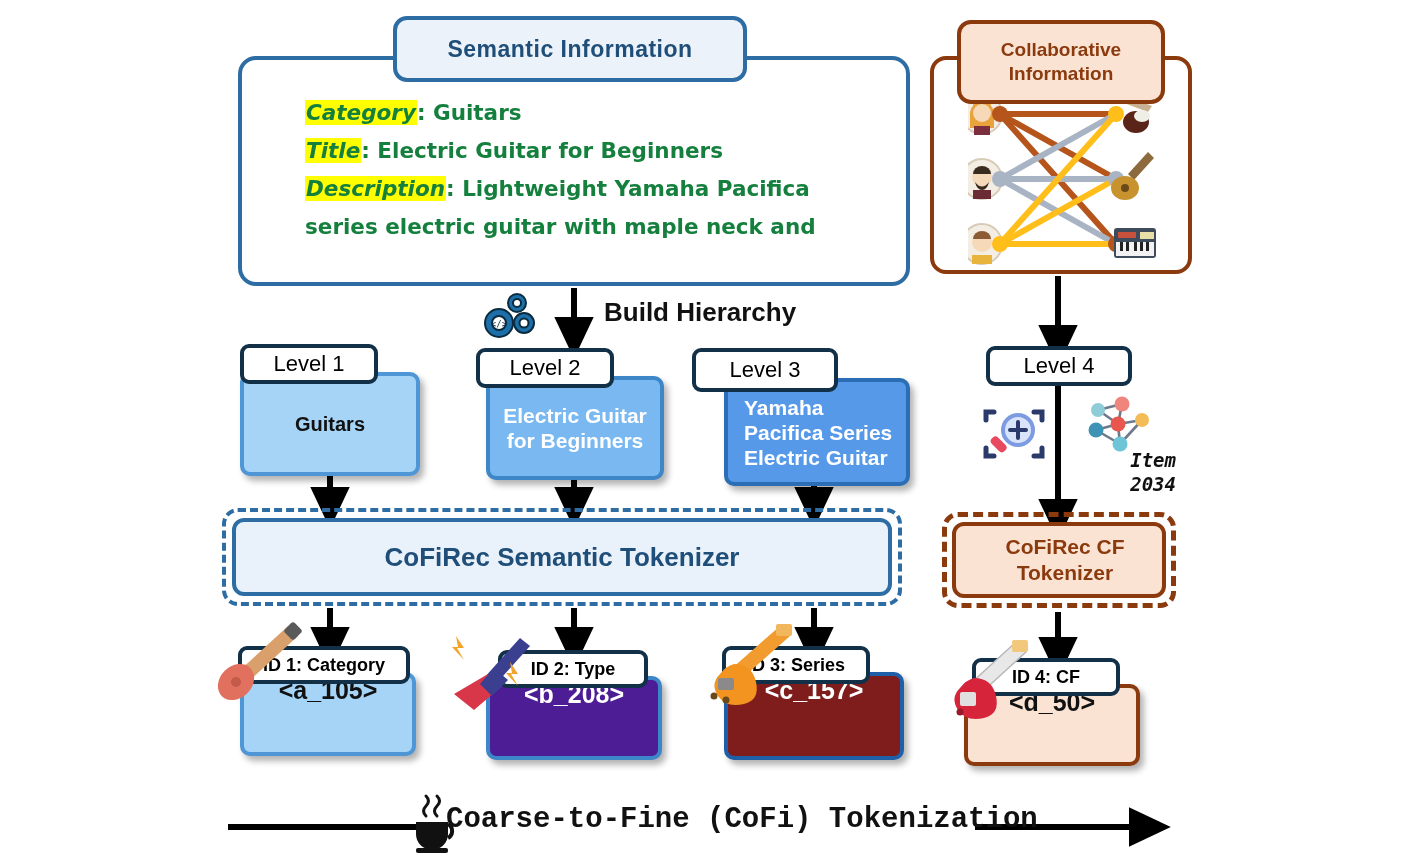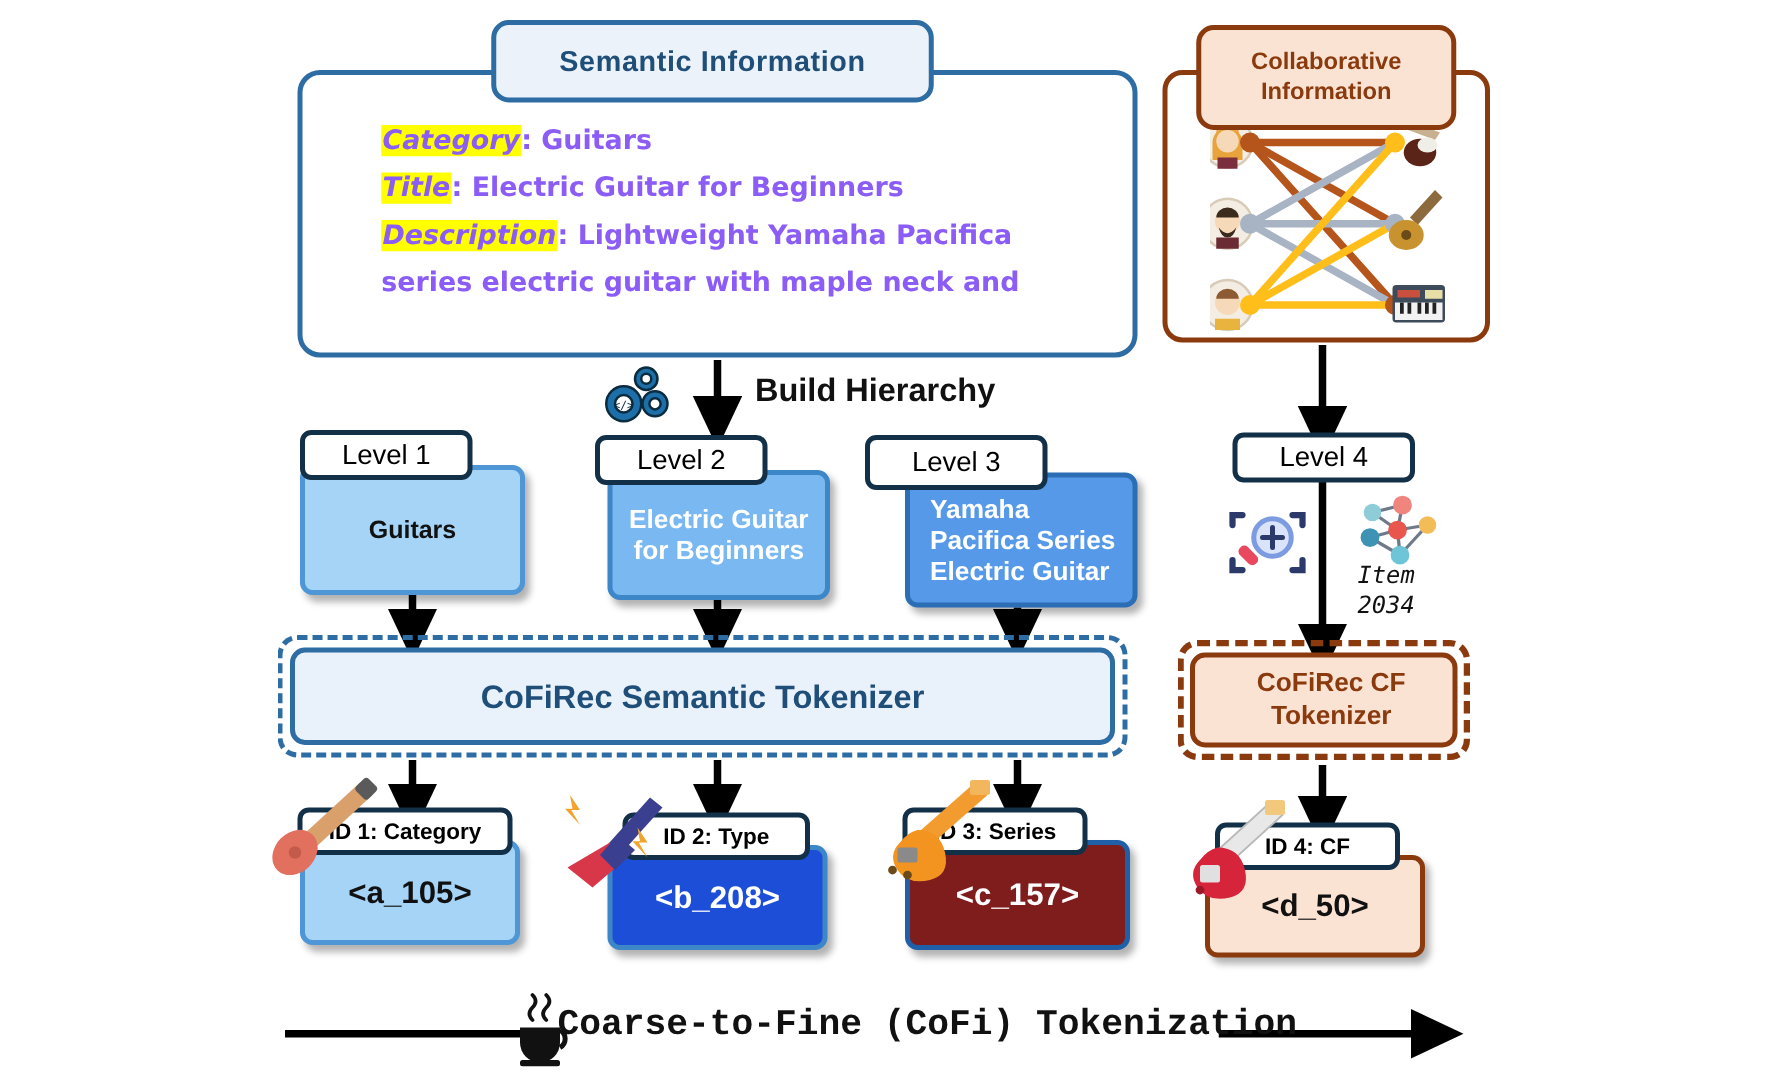--- a/index.html
+++ b/index.html
@@ -16,21 +16,21 @@
   #semantic-tab{
     left:393px; top:16px; width:354px; height:66px;
     background:#EBF2FA; border:4px solid #2E6DA4; border-radius:14px;
     display:flex; align-items:center; justify-content:center;
     color:#1F4E79; font-size:23px; font-weight:bold; letter-spacing:.5px;
     box-sizing:border-box; z-index:5;
   }
   #semantic-body{
     left:305px; top:94px; width:600px;
     font-family:"DejaVu Sans",sans-serif;
-    font-size:21.5px; font-weight:bold; color:#8b5cf6; line-height:38px;
+    font-size:21.5px; font-weight:bold; color:#15803d; line-height:38px;
   }
   .hl{background:#FFFF00; font-style:italic; padding:0 1px;}
 
   
   #collab-panel{
     left:930px; top:56px; width:262px; height:218px;
     border:4px solid #8B3A0E; border-radius:16px; background:#ffffff;
     box-sizing:border-box;
   }
   #collab-tab{
@@ -71,39 +71,39 @@
   #cf-tok-inner{
     left:952px; top:522px; width:214px; height:76px;
     background:#FBE3D4; border:4px solid #8B3A0E; border-radius:12px;
     box-sizing:border-box; display:flex; align-items:center; justify-content:center;
     color:#8B3A0E; font-size:21px; font-weight:bold; line-height:26px; text-align:center;padding-left:12px;
   }
 
   
   .tok-card{border-radius:10px; box-sizing:border-box;
             box-shadow:4px 5px 6px rgba(0,0,0,.30);
-            display:flex; align-items:center; justify-content:center;
+            display:flex; justify-content:center;
             font-size:25px; font-weight:bold;}
   .tok-tab{
     background:#ffffff; border:4px solid #123047; border-radius:9px;
     display:flex; align-items:center; justify-content:center;
     font-size:18px; font-weight:bold; color:#000; box-sizing:border-box; z-index:6;
     white-space:nowrap;
   }
 
   
   #footer-text{
     left:446px; top:803px; font-size:29px; font-weight:bold; color:#111;
     white-space:nowrap;
     font-family:Liberation Mono, monospace;
   }
   #item-label{
-    left:1086px; top:448px; width:90px; text-align:left;
+    left:1086px; top:448px; width:90px; text-align:right;
     font-family:"DejaVu Sans Mono",monospace; font-style:italic;
-    font-weight:normal; font-size:19px; color:#111; line-height:24px;
+    font-weight:bold; font-size:19px; color:#111; line-height:24px;
   }
 </style>
 </head>
 <body>
 
 <div class="abs" id="semantic-panel"></div>
 <div class="abs" id="semantic-tab">Semantic  Information</div>
 <div class="abs" id="semantic-body">
   <div>
     <span class="hl">Category</span><span>: Guitars</span>
@@ -302,21 +302,21 @@
 </div>
 <div class="abs tok-tab" style="left:238px;top:646px;width:172px;height:38px;">ID 1: Category</div>
 
 <svg class="abs" style="left:448px;top:634px;width:96px;height:86px;z-index:7" viewBox="0 0 96 86">
   <path d="M72 4 L82 12 L46 52 L36 44 z" fill="#3B3F8F"></path>
   <path d="M40 40 L54 52 L26 76 L6 60 z" fill="#D8374A"></path>
   <path d="M46 34 L60 46 L44 62 L32 50 z" fill="#3B3F8F"></path>
   <path d="M8 2 L16 14 L9 14 L16 26 L4 13 L10 13 z" fill="#F2A32C"></path>
   <path d="M62 28 L70 40 L63 40 L70 52 L58 39 L64 39 z" fill="#F2A32C"></path>
 </svg>
-<div class="abs tok-card" style="left:486px;top:676px;width:176px;height:84px;background:#1d4ed8;border:4px solid #3D86C8;color:#fff;">
+<div class="abs tok-card" style="left:486px;top:676px;width:176px;height:84px;background:#4c1d95;border:4px solid #3D86C8;color:#fff;">
   <span>&lt;b_208&gt;</span>
 </div>
 <div class="abs tok-tab" style="left:498px;top:650px;width:150px;height:38px;">ID 2: Type</div>
 
 <svg class="abs" style="left:700px;top:622px;width:96px;height:86px;z-index:7" viewBox="0 0 96 86">
   <path d="M80 4 L90 14 L40 58 L30 48 z" fill="#F29B2E"></path>
   <rect x="76" y="2" width="16" height="12" rx="2" fill="#F2B65C"></rect>
   <path d="M34 42 q18 0 22 18 q4 18 -12 22 q-18 4 -26 -8 q-8 -12 2 -22 q6 -8 14 -10z" fill="#F2941F"></path>
   <rect x="18" y="56" width="16" height="12" rx="2" fill="#8A8A8A"></rect>
   <circle cx="14" cy="74" r="3.5" fill="#6B4A1A"></circle>

